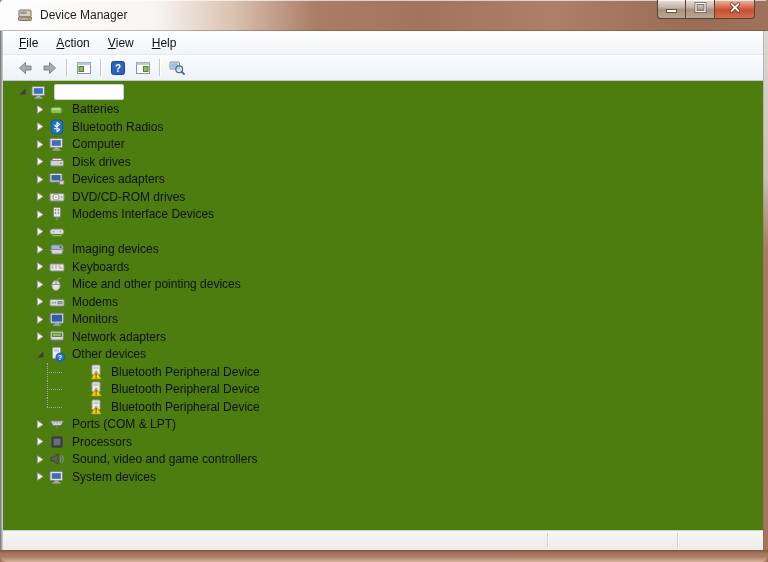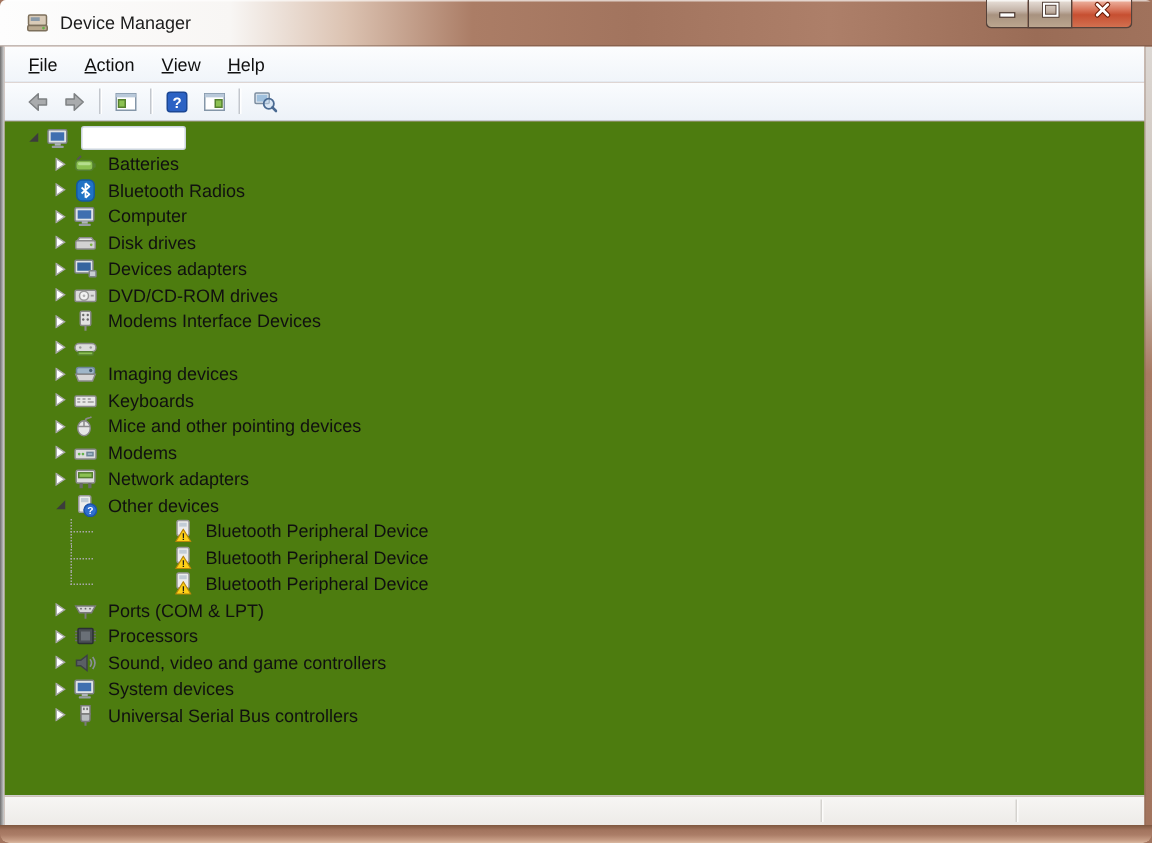--- a/index.html
+++ b/index.html
@@ -52,21 +52,21 @@
 
   
   .content{position:absolute;top:81px;left:3px;right:5px;bottom:32px;background:#4d7c0f;overflow:hidden;}
   .tree{padding-top:2px;}
   .tree-row{height:17.5px;display:flex;align-items:center;font-size:12px;color:#101010;
     position:relative;white-space:nowrap;}
   .tree-row .exp{width:9px;height:9px;flex:0 0 9px;margin-right:4px;display:flex;}
   .tree-row .exp.spacer{visibility:hidden;}
   .tree-row .t-icon{width:16px;height:16px;flex:0 0 16px;margin-right:5px;}
   .tree-row .lbl{padding:0 2px;}
-  .lv0{padding-left:15px;} .lv1{padding-left:33px;} .lv2{padding-left:98px;}
+  .lv0{padding-left:15px;} .lv1{padding-left:33px;} .lv2{padding-left:72px;}
   .lv2::before{content:"";position:absolute;left:44px;top:0;bottom:0;border-left:1px dotted #a9a9a9;}
   .lv2.last::before{bottom:8.5px;}
   .lv2::after{content:"";position:absolute;left:44px;top:8.5px;width:15px;border-top:1px dotted #a9a9a9;}
   .root-box{width:70px;height:16px;box-sizing:border-box;border:1px solid #ccd5de;
     border-radius:2px;background:#fff;margin-left:2px;}
 
   
   .statusbar{position:absolute;left:3px;right:5px;bottom:12px;height:20px;box-sizing:border-box;
     background:linear-gradient(180deg,#f7f6f4,#edebe8);border-top:1px solid #cfcecA;}
   .sb-sep{position:absolute;top:2px;bottom:2px;width:1px;background:#d5d3cf;box-shadow:1px 0 0 #fcfbfa;}
@@ -351,20 +351,34 @@
             </svg></span>
           <span class="lbl">Modems</span>
         </div>
         <div class="tree-row lv1">
           <span class="exp">
             <svg width="9" height="9" viewBox="0 0 9 9">
               <path d="M1.5,0.8 L7,4.5 L1.5,8.2 z" fill="#fff" stroke="#a8a8a8"></path>
             </svg>
           </span>
           <span class="t-icon"><svg width="16" height="16" viewBox="0 0 16 16">
+              <rect x="1.2" y="2.2" width="13.5" height="10" rx="1" fill="#cfd6dd" stroke="#757a7f"></rect>
+              <rect x="2.8" y="3.8" width="10.3" height="6.8" fill="#2e5fa3"></rect>
+              <rect x="5.8" y="12.2" width="4.4" height="1.4" fill="#aeb4b8"></rect>
+              <rect x="4" y="13.6" width="8" height="1.4" rx=".5" fill="#989ea3"></rect>
+            </svg></span>
+          <span class="lbl">Monitors</span>
+        </div>
+        <div class="tree-row lv1">
+          <span class="exp">
+            <svg width="9" height="9" viewBox="0 0 9 9">
+              <path d="M1.5,0.8 L7,4.5 L1.5,8.2 z" fill="#fff" stroke="#a8a8a8"></path>
+            </svg>
+          </span>
+          <span class="t-icon"><svg width="16" height="16" viewBox="0 0 16 16">
               <rect x="1.8" y="2.5" width="12.4" height="8.5" rx="1" fill="#dcdcdc" stroke="#8a8a8a"></rect>
               <rect x="3.5" y="4.2" width="9" height="3.2" fill="#8cc152" stroke="#55802f"></rect>
               <rect x="4" y="11" width="2.2" height="3.5" fill="#6a6a6a"></rect>
               <rect x="9.8" y="11" width="2.2" height="3.5" fill="#6a6a6a"></rect>
             </svg></span>
           <span class="lbl">Network adapters</span>
         </div>
         <div class="tree-row lv1">
           <span class="exp">
             <svg width="9" height="9" viewBox="0 0 9 9">
@@ -468,35 +482,20 @@
             </svg>
           </span>
           <span class="t-icon"><svg width="16" height="16" viewBox="0 0 16 16">
               <rect x="1" y="2.5" width="12.5" height="9" rx="1" fill="#dfe3e6" stroke="#7f8488"></rect>
               <rect x="2.8" y="4.2" width="9" height="5.6" fill="#3f6fb0"></rect>
               <rect x="5.5" y="11.5" width="4" height="1.6" fill="#aeb4b8"></rect>
               <rect x="3.5" y="13.1" width="8" height="1.6" rx=".5" fill="#989ea3"></rect>
             </svg></span>
           <span class="lbl">System devices</span>
         </div>
-        <div class="tree-row lv1">
-          <span class="exp">
-            <svg width="9" height="9" viewBox="0 0 9 9">
-              <path d="M1.5,0.8 L7,4.5 L1.5,8.2 z" fill="#fff" stroke="#a8a8a8"></path>
-            </svg>
-          </span>
-          <span class="t-icon"><svg width="16" height="16" viewBox="0 0 16 16">
-              <rect x="5" y="1.5" width="6" height="5.5" fill="#e0e0e0" stroke="#7a7a7a"></rect>
-              <rect x="6.3" y="2.8" width="1.2" height="1.6" fill="#7a7a7a"></rect>
-              <rect x="8.5" y="2.8" width="1.2" height="1.6" fill="#7a7a7a"></rect>
-              <path d="M5,7 h6 v3.5 q0,1.5 -1.5,1.5 h-3 q-1.5,0 -1.5,-1.5 z" fill="#b8bcbf" stroke="#7a7a7a"></path>
-              <path d="M8,12 v2.8" stroke="#7a7a7a" stroke-width="1.4"></path>
-            </svg></span>
-          <span class="lbl">Universal Serial Bus controllers</span>
-        </div>
       </div>
   </div>
 
   <div class="statusbar">
     <div class="sb-sep" style="left:544px"></div>
     <div class="sb-sep" style="left:674px"></div>
   </div>
 
   <div class="b-left"></div>
   <div class="b-right"></div>

